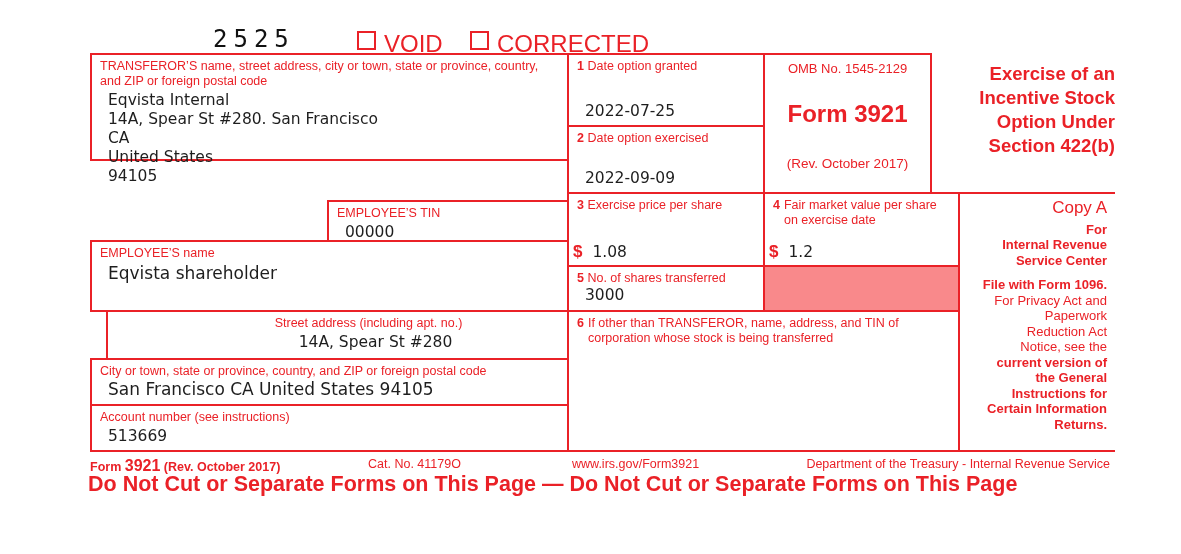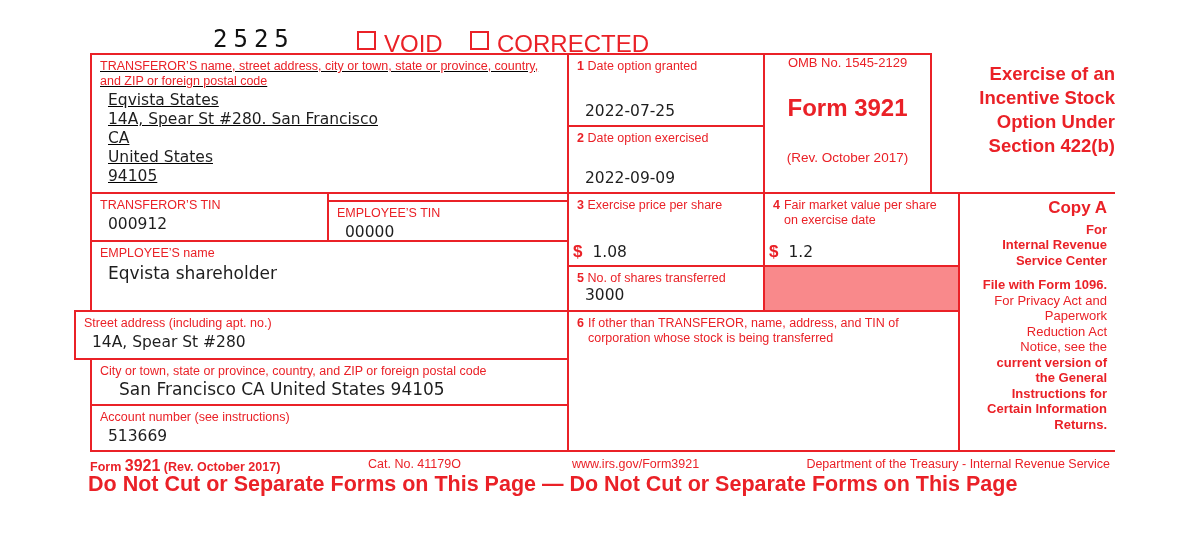--- a/index.html
+++ b/index.html
@@ -26,25 +26,25 @@
   }
   .checkbox {
     position:absolute; width:19px; height:19px; border:2px solid var(--red); background:#fff;
   }
   .cb-label { position:absolute; color:var(--red); font-size:24px; }
   .title-block {
     position:absolute; left:950px; top:62px; width:165px;
     color:var(--red); font-weight:bold; font-size:18.5px; line-height:24px; text-align:right;
   }
   .omb-inner { text-align:center; color:var(--red); }
-  .omb-no { font-size:13px; }
+  .omb-no { font-size:13px; margin-top:6px; }
   .form-big { font-size:24px; font-weight:bold; margin-top:24px; }
   .rev { font-size:13.5px; margin-top:28px; }
   .copya { padding:6px 8px 0 2px; text-align:right; color:var(--red); font-size:13px; line-height:15.5px; }
-  .copya .t0 { font-size:17px; font-weight:bold; margin-bottom:6px; }
+  .copya .t0 { font-size:17px; font-weight:normal; margin-bottom:6px; }
   .copya .b { font-weight:bold; }
   .copya .gap { margin-top:9px; }
   .pinkcell { background:var(--pink); }
   .footer-small { position:absolute; top:457px; color:var(--red); font-size:12.5px; }
   .form-ref b { font-size:16px; }
   .donotcut {
     position:absolute; left:88px; top:472px; width:1024px;
     color:var(--red); font-weight:bold; font-size:21.5px; white-space:nowrap;
   }
   .tin-val { padding:2px 0 0 16px; }
@@ -53,24 +53,24 @@
 <body>
 
 <div class="page">
 
   <div class="digital">2525</div>
   <div class="checkbox" style="left:357px; top:31px;"></div>
   <div class="cb-label" style="left:384px; top:30px;">VOID</div>
   <div class="checkbox" style="left:470px; top:31px;"></div>
   <div class="cb-label" style="left:497px; top:30px;">CORRECTED</div>
 
-  <div class="cell" style="left:90px; top:53px; width:479px; height:141px;text-decoration:underline;">
+  <div class="cell" style="left:90px; top:53px; width:479px; height:108px;">
     <div class="lbl">TRANSFEROR’S name, street address, city or town, state or province, country, and ZIP or foreign postal code</div>
     <div class="val addr-lines">
-      <div>Eqvista States</div>
+      <div>Eqvista Internal</div>
       <div>14A, Spear St #280. San Francisco</div>
       <div>CA</div>
       <div>United States</div>
       <div>94105</div>
     </div>
   </div>
 
   <div class="cell" style="left:567px; top:53px; width:198px; height:74px;">
     <div class="lbl"><b>1</b> <span>Date option granted</span></div>
     <div class="val" style="position:absolute; left:16px; bottom:4px;">2022-07-25</div>
@@ -87,24 +87,20 @@
     <div class="rev">(Rev. October 2017)</div>
   </div>
 
   <div class="title-block">
     <div>Exercise of an</div>
     <div>Incentive Stock</div>
     <div>Option Under</div>
     <div>Section 422(b)</div>
   </div>
 
-  <div class="cell" style="left:90px; top:192px; width:239px; height:50px;">
-    <div class="lbl">TRANSFEROR’S TIN</div>
-    <div class="val tin-val">000912</div>
-  </div>
   <div class="cell" style="left:327px; top:200px; width:242px; height:50px;">
     <div class="lbl">EMPLOYEE’S TIN</div>
     <div class="val tin-val">00000</div>
   </div>
 
   <div class="cell" style="left:90px; top:240px; width:479px; height:72px;">
     <div class="lbl">EMPLOYEE’S name</div>
     <div class="val" style="padding:3px 0 0 16px; font-size:17px;">Eqvista shareholder</div>
   </div>
 
@@ -127,36 +123,36 @@
     </div>
   </div>
 
   <div class="cell" style="left:567px; top:265px; width:198px; height:47px;">
     <div class="lbl"><b>5</b> <span>No. of shares transferred</span></div>
     <div class="val" style="padding:0 0 0 16px;">3000</div>
   </div>
 
   <div class="cell pinkcell" style="left:763px; top:265px; width:197px; height:47px;"></div>
 
-  <div class="cell" style="left:74px; top:310px; width:523px; height:50px;">
+  <div class="cell" style="left:106px; top:310px; width:523px; height:50px;text-align:center;">
     <div class="lbl">Street address (including apt. no.)</div>
     <div class="val" style="padding:2px 0 0 16px;">14A, Spear St #280</div>
   </div>
 
   <div class="cell" style="left:567px; top:310px; width:393px; height:142px;">
     <div class="lbl hang">
         <span class="num">6</span>
         <span>If other than TRANSFEROR, name, address, and TIN of corporation whose stock is being transferred</span>
       </div>
     <div class="val"></div>
   </div>
 
   <div class="cell" style="left:90px; top:358px; width:479px; height:48px;">
     <div class="lbl">City or town, state or province, country, and ZIP or foreign postal code</div>
-    <div class="val" style="padding:1px 0 0 27px; font-size:17px;">San Francisco CA United States 94105</div>
+    <div class="val" style="padding:1px 0 0 16px; font-size:17px;">San Francisco CA United States 94105</div>
   </div>
 
   <div class="cell" style="left:90px; top:404px; width:479px; height:48px;">
     <div class="lbl">Account number (see instructions)</div>
     <div class="val" style="padding:2px 0 0 16px;">513669</div>
   </div>
 
   <div class="cell copya" style="left:958px; top:192px; width:157px; height:260px; border-right:none;">
     <div class="t0">Copy A</div>
     <div class="b">For</div>

